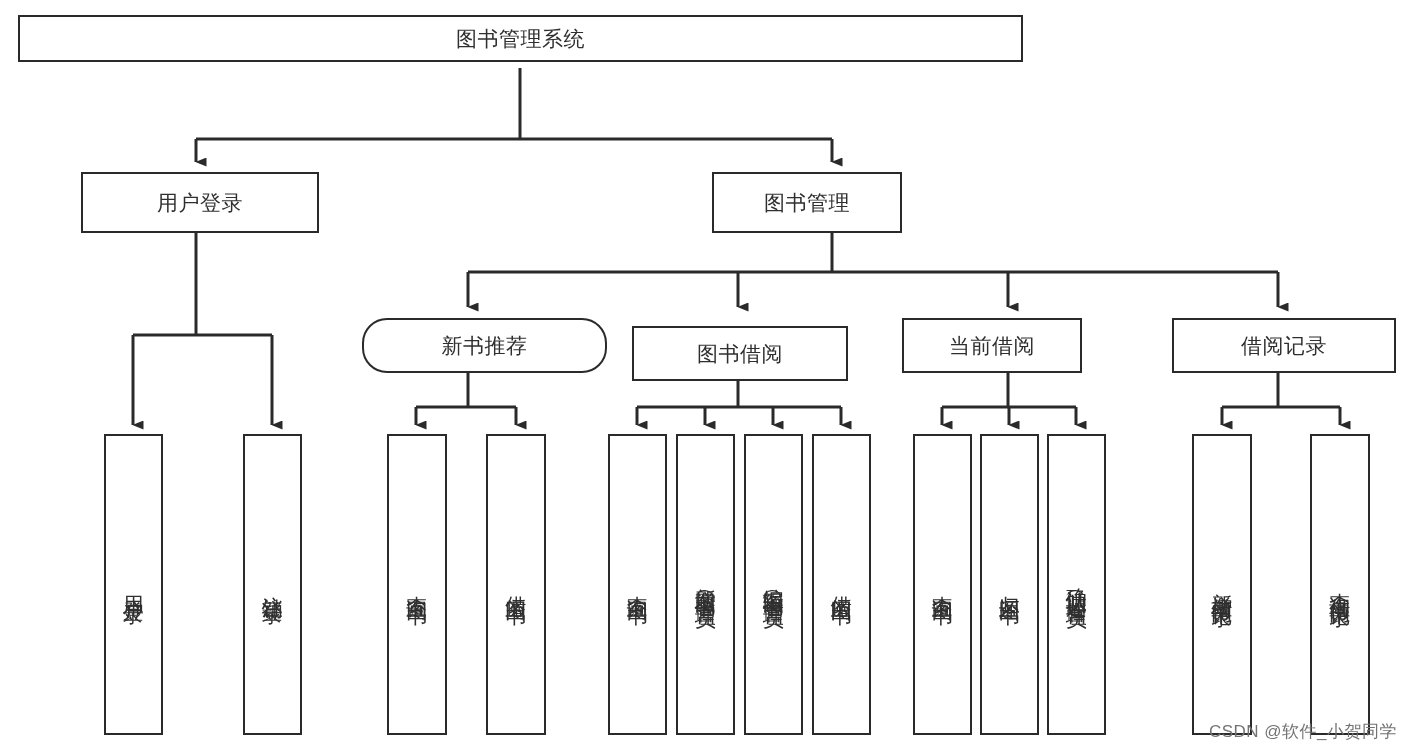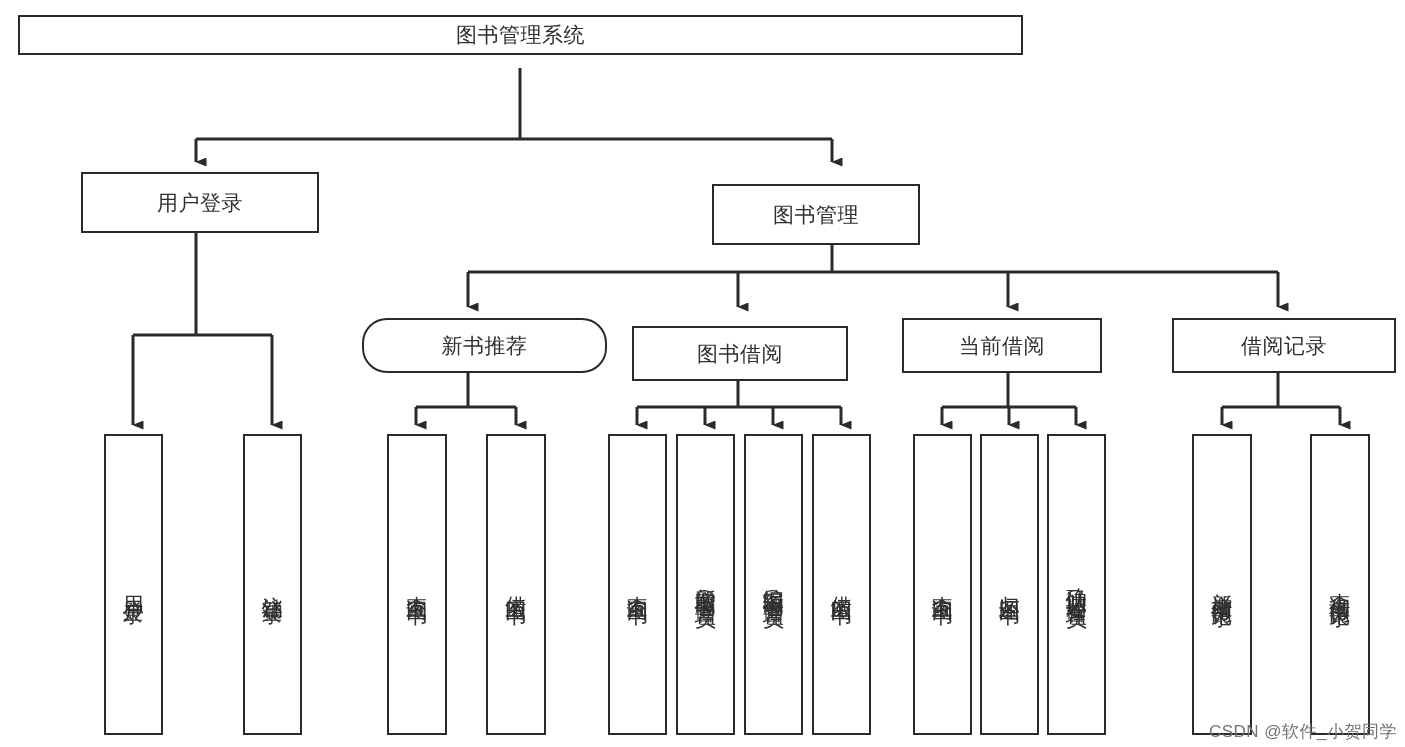--- a/index.html
+++ b/index.html
@@ -111,38 +111,38 @@
       <path d="M1009,407 L1009,425" marker-end="url(#arrowhead)"></path>
       <path d="M1076,407 L1076,425" marker-end="url(#arrowhead)"></path>
 
       <path d="M1278,373 L1278,407"></path>
       <path d="M1222,407 L1340,407"></path>
       <path d="M1222,407 L1222,425" marker-end="url(#arrowhead)"></path>
       <path d="M1340,407 L1340,425" marker-end="url(#arrowhead)"></path>
     </g>
   </svg>
 
-  <div class="node-box" style="left:18px; top:15px; width:1005px; height:40px;">
+  <div class="node-box" style="left:18px; top:15px; width:1005px; height:47px;">
     <span class="node-label">图书管理系统</span>
   </div>
 
   <div class="node-box" style="left:81px; top:172px; width:238px; height:61px;">
     <span class="node-label">用户登录</span>
   </div>
-  <div class="node-box" style="left:712px; top:184px; width:208px; height:61px;">
+  <div class="node-box" style="left:712px; top:172px; width:190px; height:61px;">
     <span class="node-label">图书管理</span>
   </div>
 
   <div class="node-box" style="left:362px; top:318px; width:245px; height:55px;border-radius:25px;">
     <span class="node-label">新书推荐</span>
   </div>
   <div class="node-box" style="left:632px; top:318px; width:216px; height:55px;margin-top:8px;">
     <span class="node-label">图书借阅</span>
   </div>
-  <div class="node-box" style="left:902px; top:318px; width:200px; height:55px;">
+  <div class="node-box" style="left:902px; top:318px; width:180px; height:55px;">
     <span class="node-label">当前借阅</span>
   </div>
   <div class="node-box" style="left:1172px; top:318px; width:224px; height:55px;">
     <span class="node-label">借阅记录</span>
   </div>
 
   <div class="node-box vertical" style="left:104px; top:434px; width:59px; height:301px;">
     <span class="node-label">用户登录</span>
   </div>
   <div class="node-box vertical" style="left:243px; top:434px; width:59px; height:301px;">

